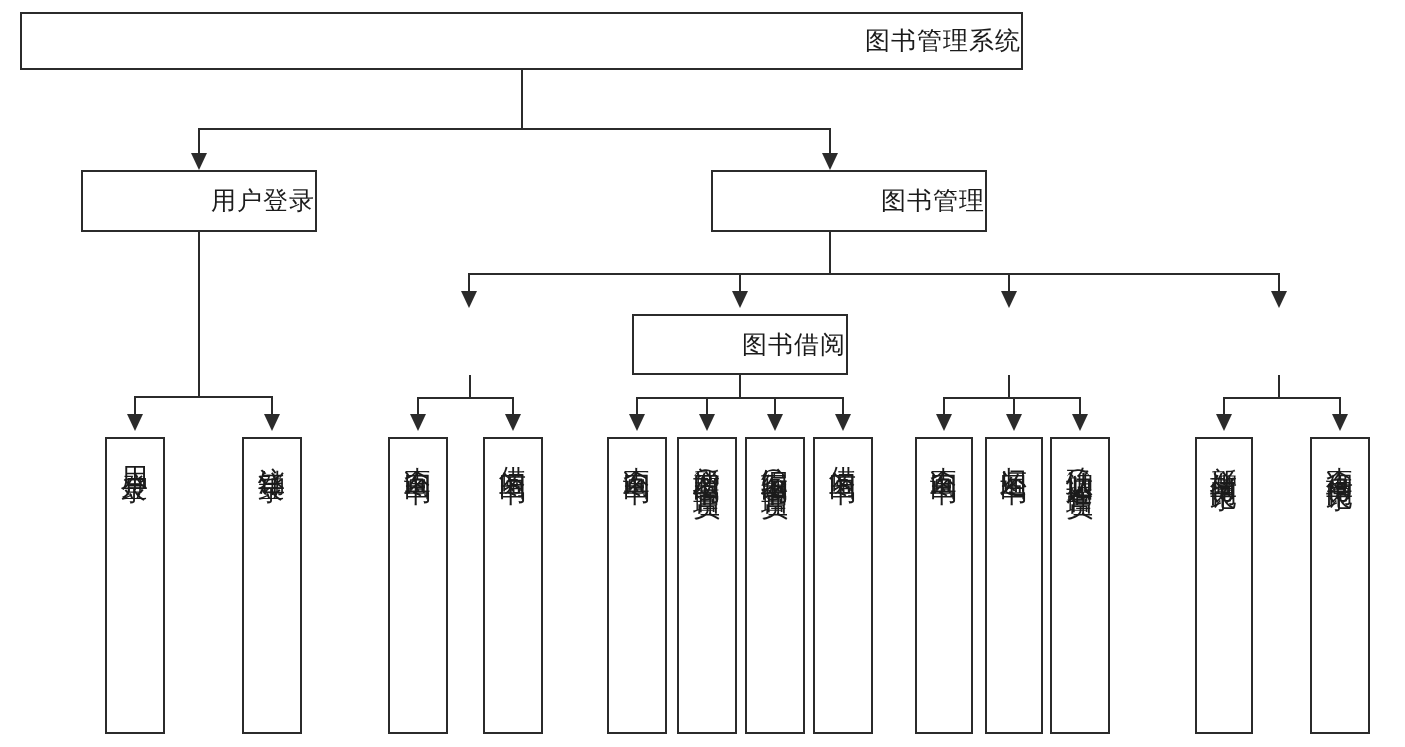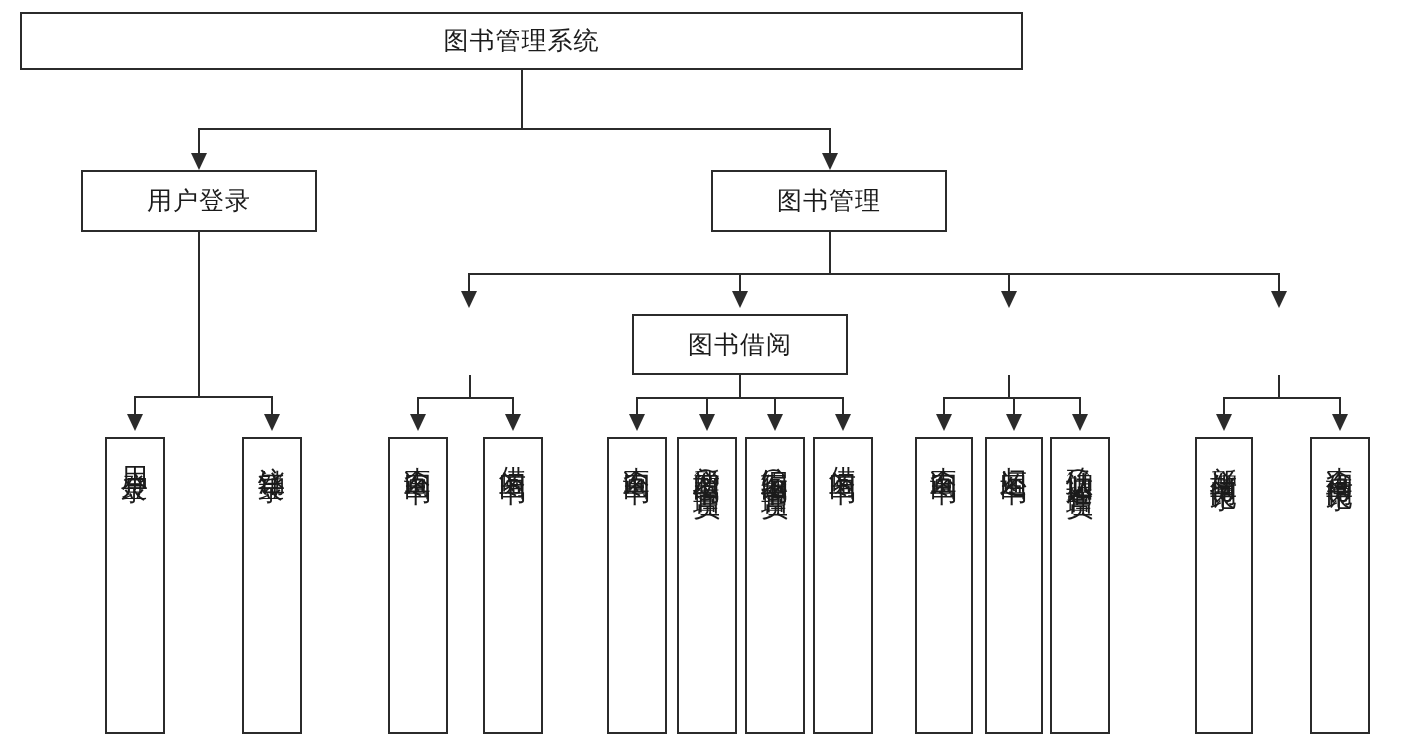--- a/index.html
+++ b/index.html
@@ -18,21 +18,21 @@
     overflow: hidden;
   }
   
   .node {
     position: absolute;
     box-sizing: border-box;
     border: 2px solid #2b2b2b;
     background: #ffffff;
     display: flex;
     align-items: center;
-    justify-content: center;
+    justify-content: flex-end;
     color: #1b1b1b;
   }
   .node .lbl {
     display: block;
     text-align: center;
     line-height: 1.18;
     color: #1b1b1b;
     white-space: nowrap;
   }
   
@@ -147,21 +147,21 @@
   <div class="arrow" style="left:1216px; top:414px;"></div>
   <div class="arrow" style="left:1332px; top:414px;"></div>
 
   <div class="node h root" style="left:20px; top:12px; width:1003px; height:58px;">
     <span class="lbl">图书管理系统</span>
   </div>
 
   <div class="node h" style="left:81px; top:170px; width:236px; height:62px;">
     <span class="lbl">用户登录</span>
   </div>
-  <div class="node h" style="left:711px; top:170px; width:236px; height:62px;">
+  <div class="node h" style="left:711px; top:170px; width:276px; height:62px;">
     <span class="lbl">图书管理</span>
   </div>
 
   <div class="node h" style="left:632px; top:314px; width:216px; height:61px;">
     <span class="lbl">图书借阅</span>
   </div>
 
   <div class="node v" style="left:105px; top:437px; width:60px; height:297px;">
     <span class="lbl">用户登录</span>
   </div>

